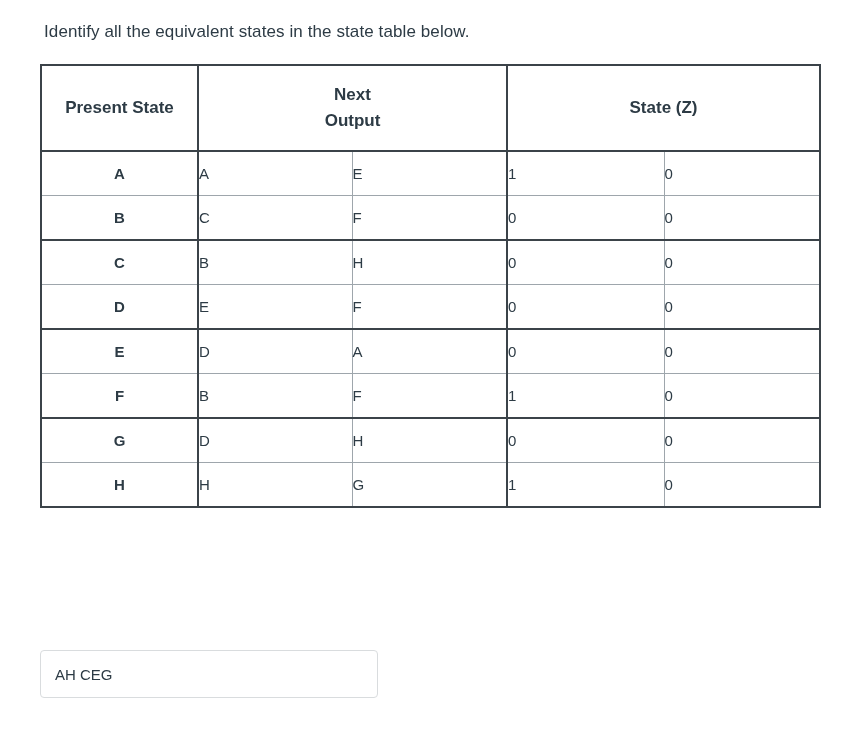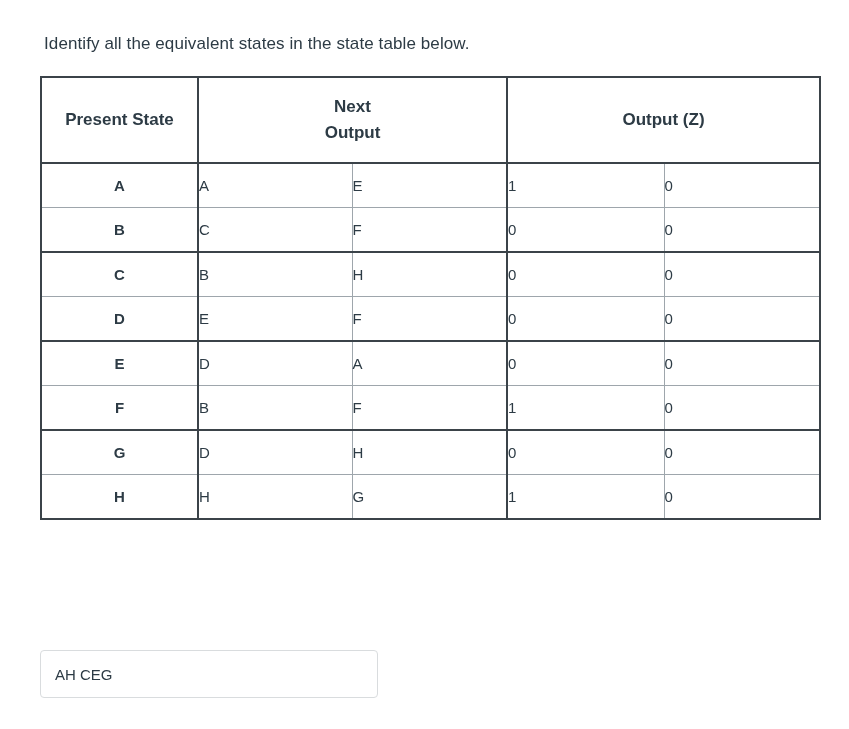--- a/index.html
+++ b/index.html
@@ -16,21 +16,21 @@
   }
   .page {
     position: relative;
     width: 849px;
     height: 729px;
     box-sizing: border-box;
     padding: 16px 0 0 0;
     overflow: hidden;
   }
   .question-prompt {
-    margin: 16px 0 0 44px;
+    margin: 4px 0 0 44px;
     font-size: 17px;
     line-height: 24px;
     font-weight: 400;
     color: #2d3b45;
     letter-spacing: 0.1px;
   }
 
   
   .table-wrap {
     margin: 20px 0 0 40px;
@@ -155,21 +155,21 @@
         <col class="col-o0">
         <col class="col-o1">
       </colgroup>
       <tbody>
         <tr>
           <td class="hdr-present sep-strong-right" rowspan="1">Present State</td>
           <td class="hdr-group sep-strong-right" colspan="2">
             <div>Next</div>
             <div>Output</div>
           </td>
-          <td class="hdr-group" colspan="2">Output (Z)</td>
+          <td class="hdr-group" colspan="2">State (Z)</td>
         </tr>
 
 
         <tr class="rule-strong">
           <td class="cell-present sep-strong-right">A</td>
           <td class="cell-data sep-light-right">A</td>
           <td class="cell-data sep-strong-right">E</td>
           <td class="cell-data sep-light-right">1</td>
           <td class="cell-data">0</td>
         </tr>

